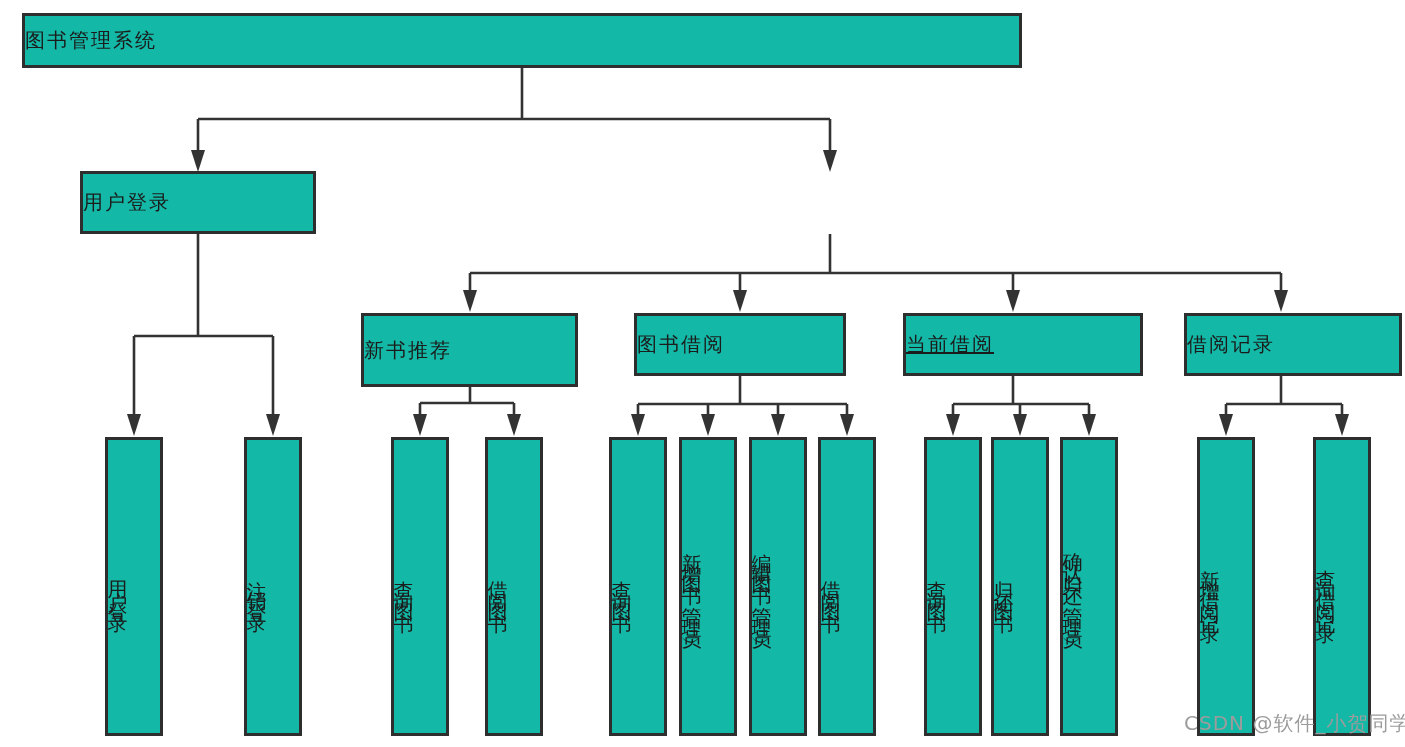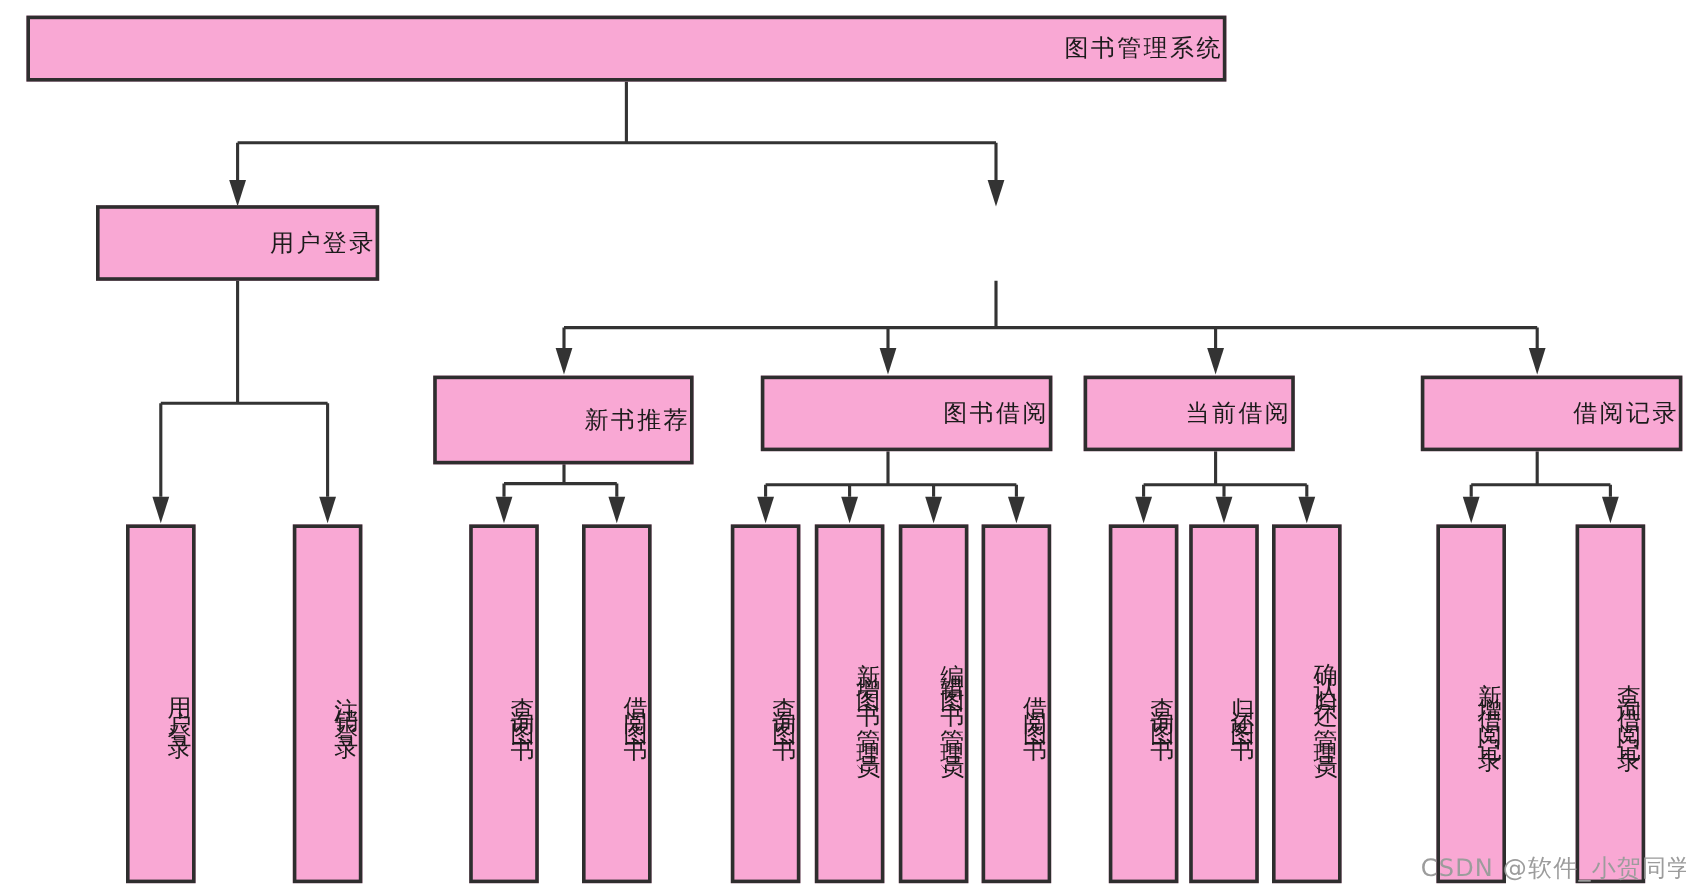--- a/index.html
+++ b/index.html
@@ -19,23 +19,23 @@
   }
   .connector-layer{
     position:absolute;left:0;top:0;width:1405px;height:747px;
     pointer-events:none;
   }
   .connector-layer path{stroke:var(--line);stroke-width:2.6;fill:none;}
   .connector-layer polygon{fill:var(--line);stroke:none;}
   .node{
     position:absolute;
     box-sizing:border-box;
-    background:#f9a8d4;
+    background:#14b8a6;
     border:3px solid var(--border);
-    display:flex;align-items:center;justify-content:flex-end;
+    display:flex;align-items:center;justify-content:flex-start;
     color:var(--text);
   }
   .h-node span{
     font-size:20px;
     letter-spacing:2px;
     white-space:nowrap;
   }
   .v-node span{
     writing-mode:vertical-rl;
     font-size:20px;
@@ -104,24 +104,24 @@
     <span>图书管理系统</span>
   </div>
 
   <div class="node h-node" style="left:80px;top:171px;width:236px;height:63px;">
     <span>用户登录</span>
   </div>
 
   <div class="node h-node" style="left:361px;top:313px;width:217px;height:74px;">
     <span>新书推荐</span>
   </div>
-  <div class="node h-node" style="left:634px;top:313px;width:243px;height:63px;">
+  <div class="node h-node" style="left:634px;top:313px;width:212px;height:63px;">
     <span>图书借阅</span>
   </div>
-  <div class="node h-node" style="left:903px;top:313px;width:176px;height:63px;">
+  <div class="node h-node" style="left:903px;top:313px;width:240px;height:63px;text-decoration:underline;">
     <span>当前借阅</span>
   </div>
   <div class="node h-node" style="left:1172px;top:313px;width:218px;height:63px;margin-left:12px;">
     <span>借阅记录</span>
   </div>
 
   <div class="node v-node" style="left:105px;top:437px;width:58px;height:299px;">
     <span>用户登录</span>
   </div>
   <div class="node v-node" style="left:244px;top:437px;width:58px;height:299px;">

